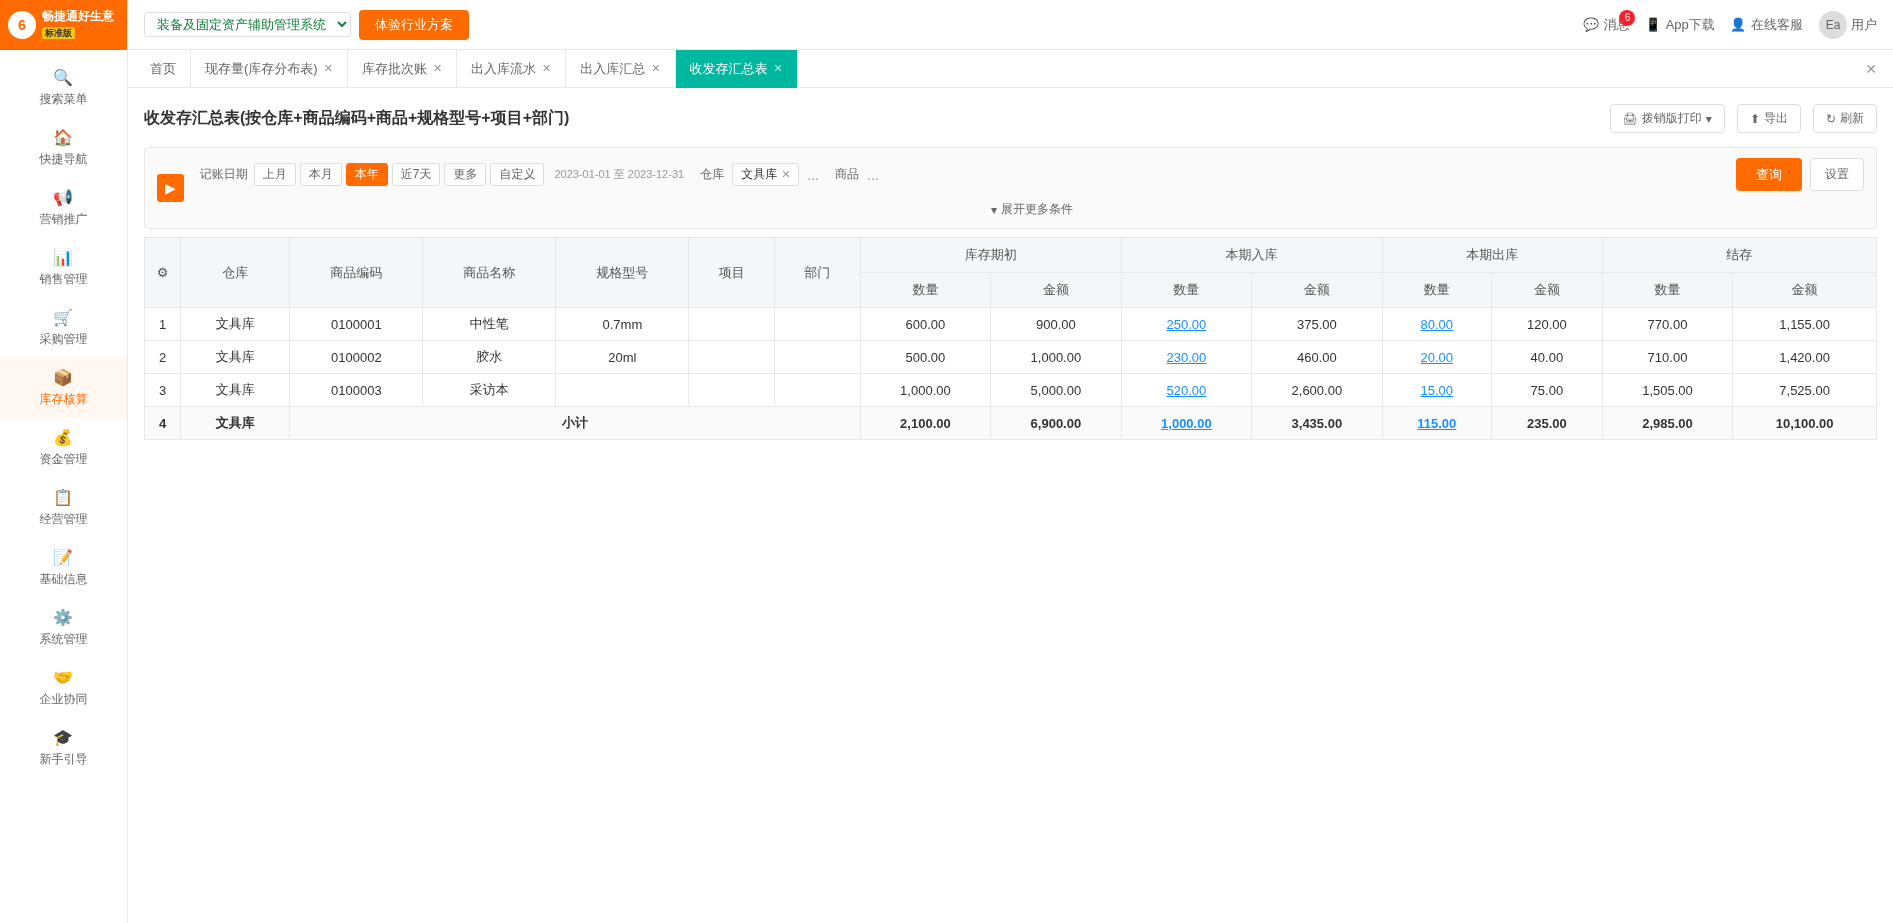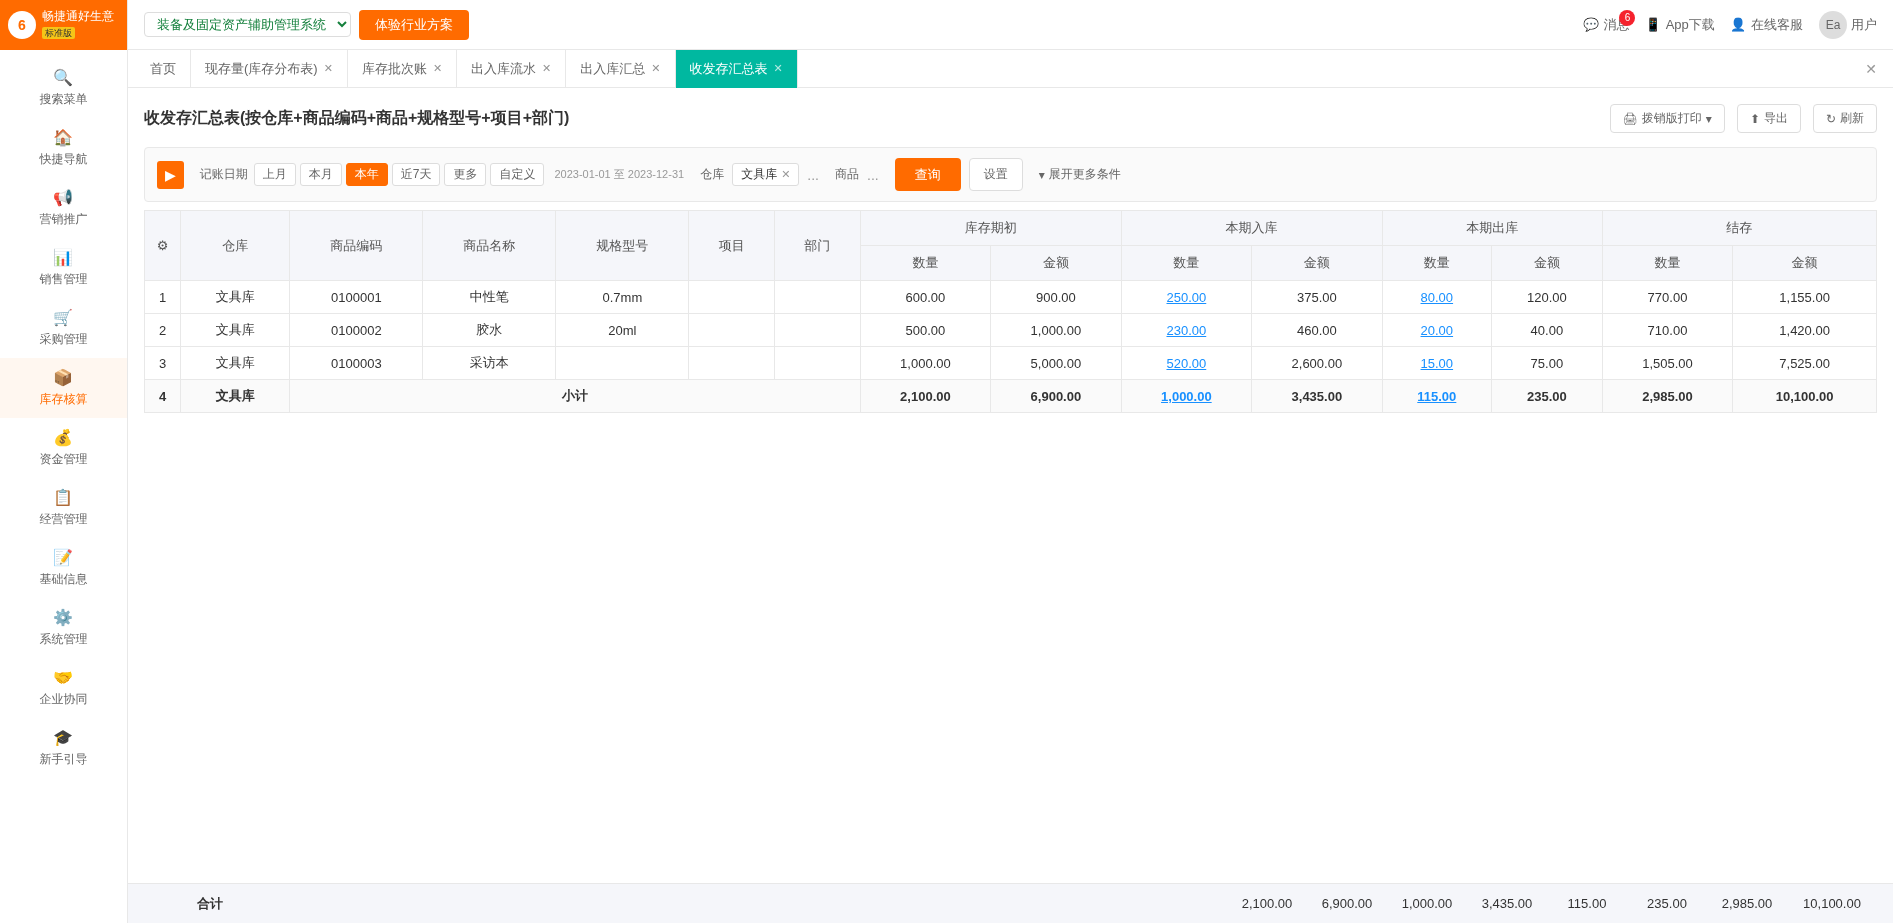--- a/index.html
+++ b/index.html
@@ -5,21 +5,21 @@
     * { box-sizing: border-box; margin: 0; padding: 0; }
     body { font-family: "Microsoft YaHei", "PingFang SC", Arial, sans-serif; font-size: 13px; background: #f0f2f5; color: #333; overflow: hidden; }
 
     
     .app-container { display: flex; height: 923px; width: 1893px; overflow: hidden; }
 
     
     .sidebar { width: 128px; background: #fff; display: flex; flex-direction: column; border-right: 1px solid #e8e8e8; flex-shrink: 0; }
     .sidebar-logo { background: #ff6b00; padding: 10px 8px; display: flex; align-items: center; gap: 6px; height: 50px; }
     .sidebar-logo-icon { width: 28px; height: 28px; background: #fff; border-radius: 50%; display: flex; align-items: center; justify-content: center; font-size: 14px; font-weight: bold; color: #ff6b00; }
-    .sidebar-logo-text { color: #fff; font-size: 12px; line-height: 1.3; }
+    .sidebar-logo-text { color: #fff; font-size: 12px; line-height: 1.3; font-weight: bold; }
     .sidebar-badge { background: #f5c518; color: #333; font-size: 9px; padding: 1px 3px; border-radius: 2px; }
     .sidebar-nav { flex: 1; padding: 8px 0; overflow-y: auto; }
     .sidebar-item { display: flex; flex-direction: column; align-items: center; padding: 10px 4px; cursor: pointer; color: #666; font-size: 12px; gap: 4px; }
     .sidebar-item.active { background: #fff7f0; color: #ff6b00; }
     .sidebar-item-icon { font-size: 16px; }
 
     
     .main-content { flex: 1; display: flex; flex-direction: column; overflow: hidden; }
 
     
@@ -217,21 +217,21 @@
             </button>
             <button class="page-action-btn">
               <span>↻</span>
               <span>刷新</span>
             </button>
           </div>
         </div>
 
         <div class="filter-area">
           <button class="filter-toggle">▶</button>
-          <div style="display:flex; flex-direction: row; gap:16px; flex:1;">
+          <div style="display:flex; flex-direction: column; gap:10px; flex:1;">
             <div style="display:flex; align-items:center; gap:16px; flex-wrap:wrap;">
               <div style="display:flex; align-items:center; gap:6px;">
                 <span class="filter-label">记账日期</span>
                 <div class="date-pills" id="date-pills">
                     <span class="date-pill">上月</span>
                     <span class="date-pill">本月</span>
                     <span class="date-pill active">本年</span>
                     <span class="date-pill">近7天</span>
                     <span class="date-pill">更多</span>
                     <span class="date-pill">自定义</span>
@@ -355,27 +355,14 @@
       <td><strong>235.00</strong></td>
       <td><strong>2,985.00</strong></td>
       <td><strong>10,100.00</strong></td>
     </tr>
               </tbody>
           </table>
         </div>
       </div>
     </div>
 
-    <div class="bottom-bar" id="bottom-bar">
-  <span style="min-width:36px; text-align:center;"></span>
-  <span style="min-width:60px; text-align:center; font-weight:bold;">合计</span>
-  <span style="flex:1;"></span>
-  <span style="min-width:80px; text-align:center;">2,100.00</span>
-  <span style="min-width:80px; text-align:center;">6,900.00</span>
-  <span style="min-width:80px; text-align:center;">1,000.00</span>
-  <span style="min-width:80px; text-align:center;">3,435.00</span>
-  <span style="min-width:80px; text-align:center;">115.00</span>
-  <span style="min-width:80px; text-align:center;">235.00</span>
-  <span style="min-width:80px; text-align:center;">2,985.00</span>
-  <span style="min-width:90px; text-align:center;">10,100.00</span>
-</div>
   </div>
 </div>
 
 </body></html>

